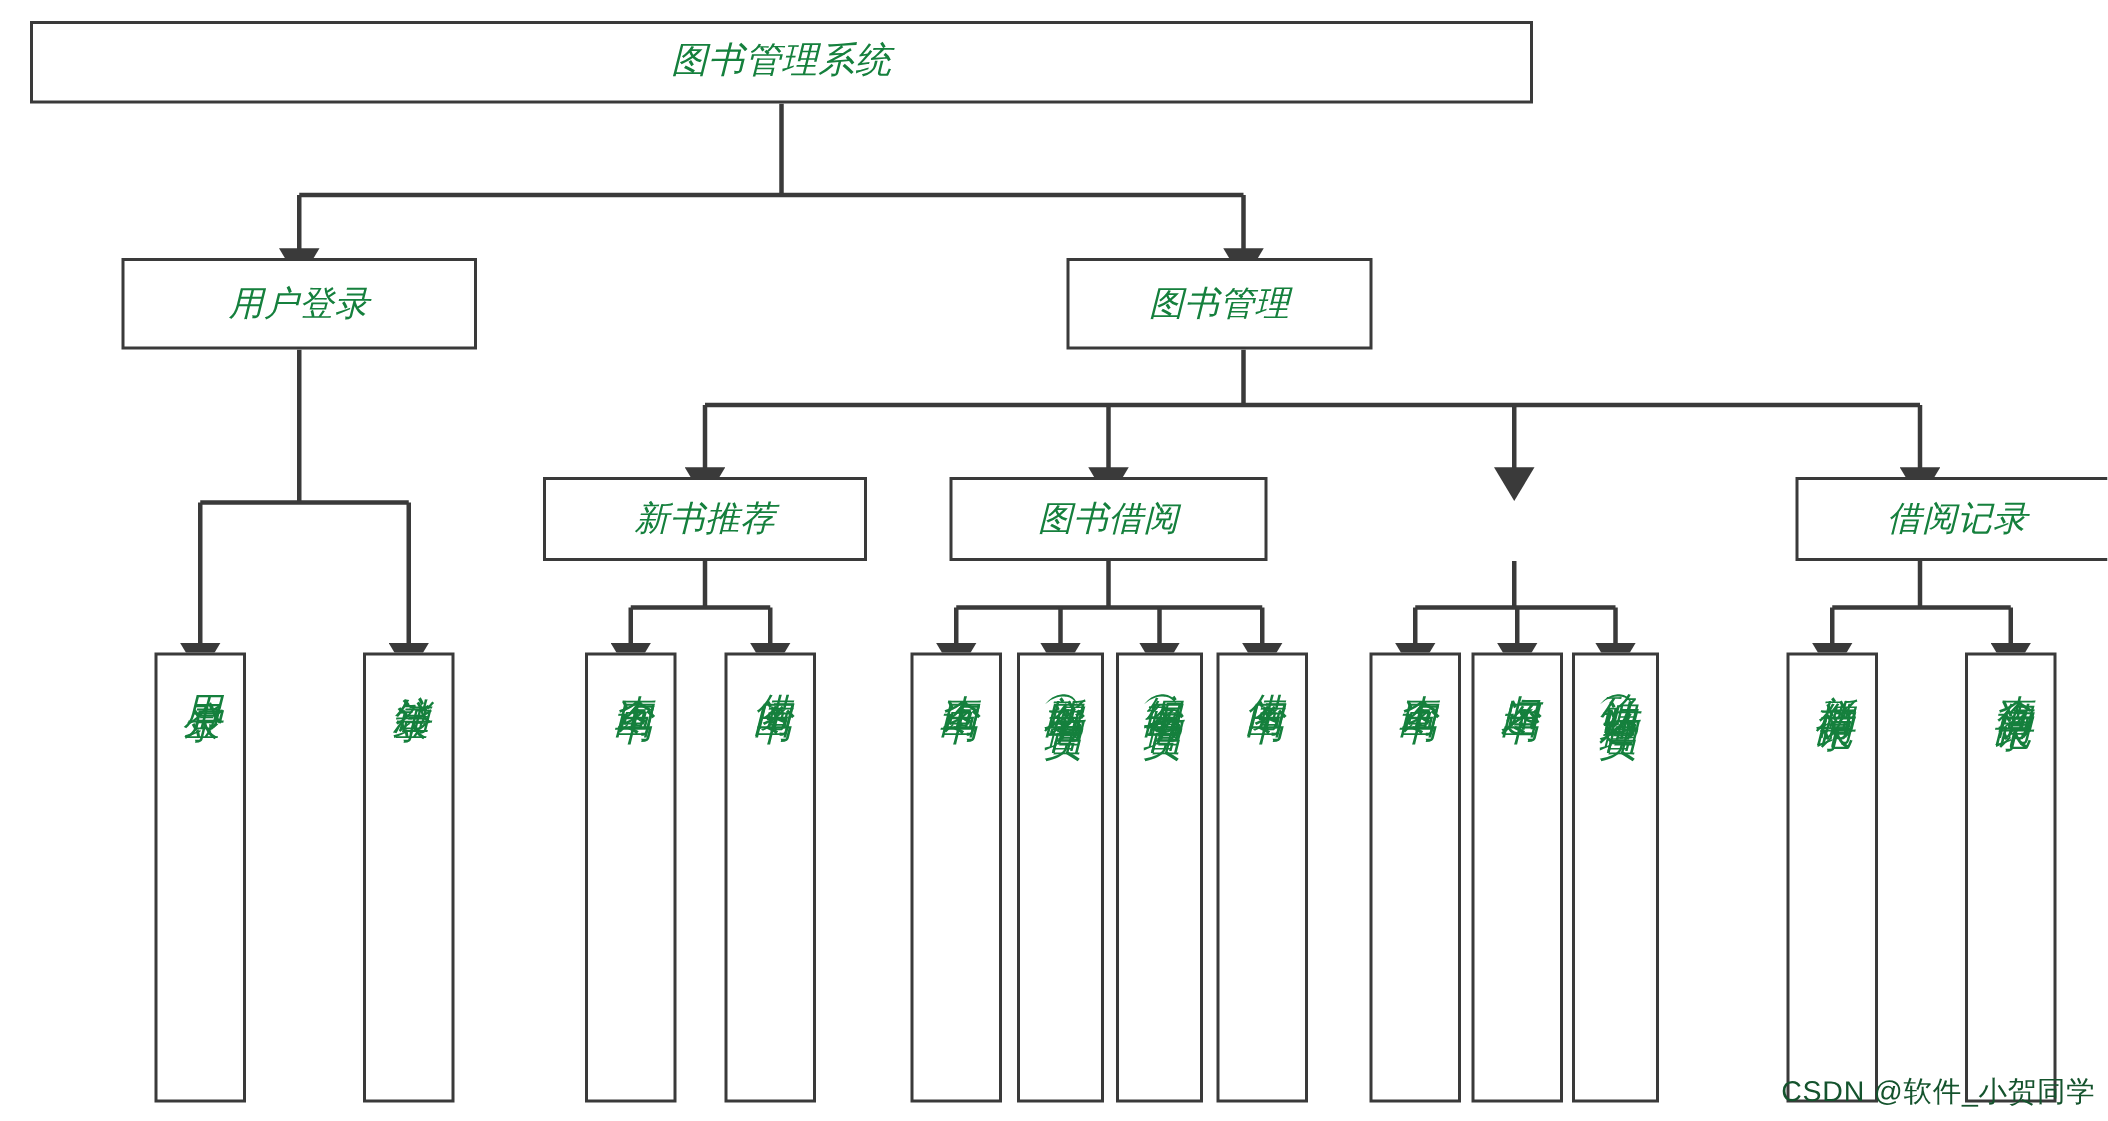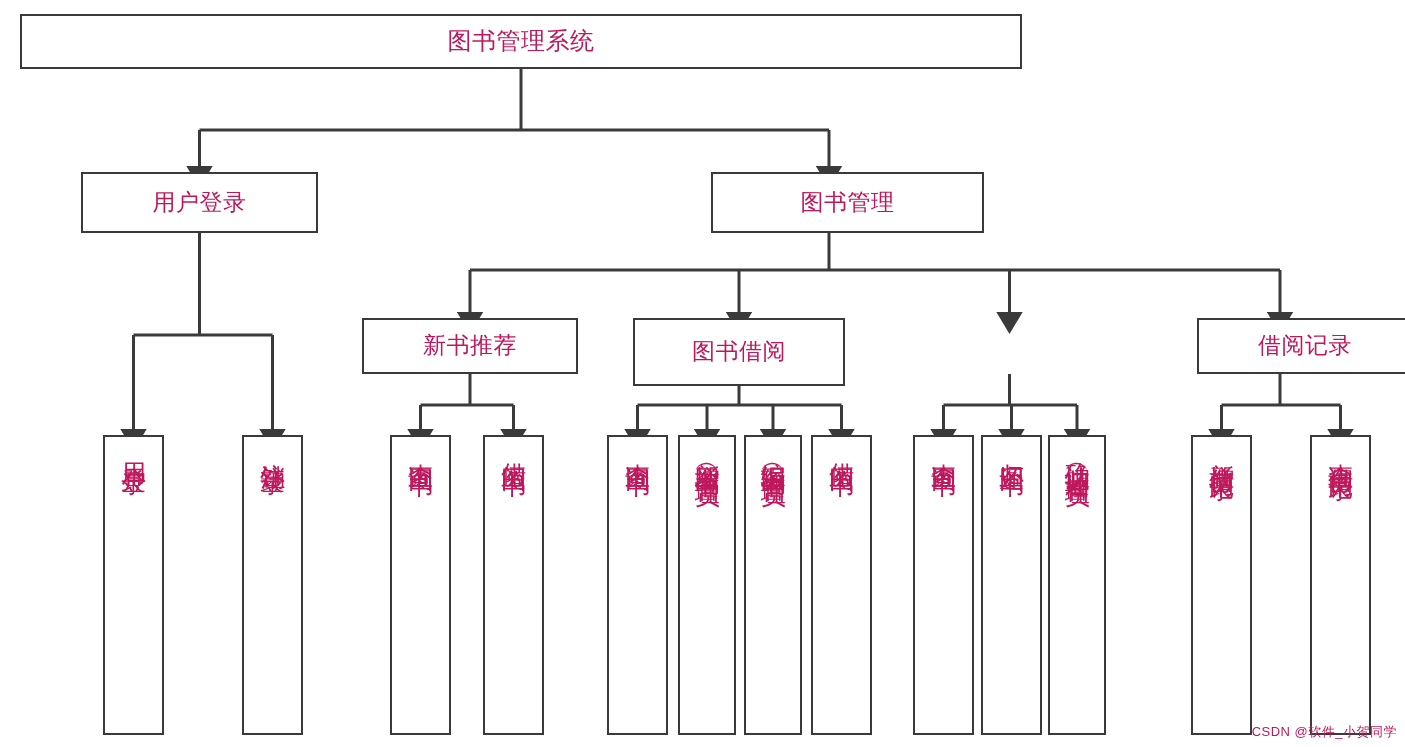--- a/index.html
+++ b/index.html
@@ -26,22 +26,23 @@
     pointer-events: none;
   }
   .node {
     position: absolute;
     box-sizing: border-box;
     border: 2.5px solid #3a3a3a;
     background: #ffffff;
     display: flex;
     align-items: center;
     justify-content: center;
-    color: #be185d;
+    color: #15803d;
     z-index: 2;
+    font-style: italic;
   }
   .node-label {
     display: block;
     text-align: center;
     line-height: 1.18;
     letter-spacing: 0.5px;
     white-space: nowrap;
   }
   .node.horiz .node-label {
     font-size: 23px;
@@ -58,22 +59,22 @@
     text-orientation: upright;
     font-size: 25px;
     line-height: 1.1;
     letter-spacing: 3px;
     white-space: normal;
   }
   #watermark {
     position: absolute;
     right: 8px;
     bottom: 6px;
-    font-size: 13px;
-    color: #be185d;
+    font-size: 19px;
+    color: #14532d;
     letter-spacing: 0.5px;
     white-space: nowrap;
     z-index: 5;
   }
 </style>
 </head>
 <body>
 
 <div id="canvas">
 
@@ -120,28 +121,28 @@
       </g>
   </svg>
 
   <div class="node root horiz" style="left: 20px; top: 14px; width: 1002px; height: 55px;">
     <span class="node-label">图书管理系统</span>
   </div>
 
   <div class="node horiz" style="left: 81px; top: 172px; width: 237px; height: 61px;">
     <span class="node-label">用户登录</span>
   </div>
-  <div class="node horiz" style="left: 711px; top: 172px; width: 273px; height: 61px;">
+  <div class="node horiz" style="left: 711px; top: 172px; width: 204px; height: 61px;">
     <span class="node-label">图书管理</span>
   </div>
 
   <div class="node horiz" style="left: 362px; top: 318px; width: 216px; height: 56px;">
     <span class="node-label">新书推荐</span>
   </div>
-  <div class="node horiz" style="left: 633px; top: 318px; width: 212px; height: 68px;">
+  <div class="node horiz" style="left: 633px; top: 318px; width: 212px; height: 56px;">
     <span class="node-label">图书借阅</span>
   </div>
   <div class="node horiz" style="left: 1172px; top: 318px; width: 216px; height: 56px; margin-left: 25px;">
     <span class="node-label">借阅记录</span>
   </div>
 
   <div class="node vert" style="left: 103px; top: 435px; width: 61px; height: 300px;">
     <span class="node-label">用户登录</span>
   </div>
   <div class="node vert" style="left: 242px; top: 435px; width: 61px; height: 300px;">

